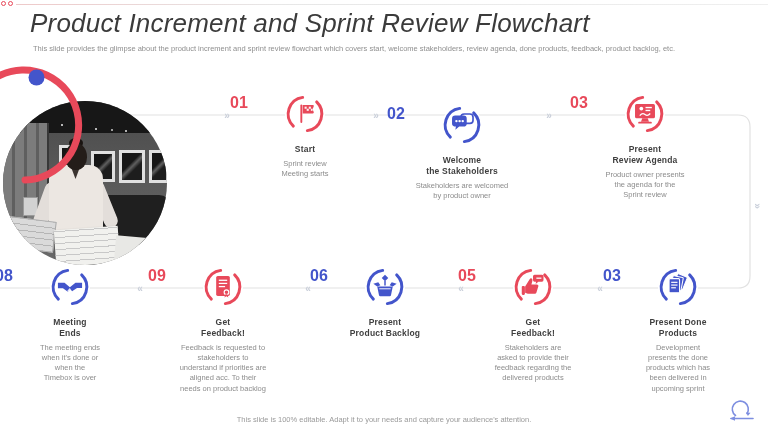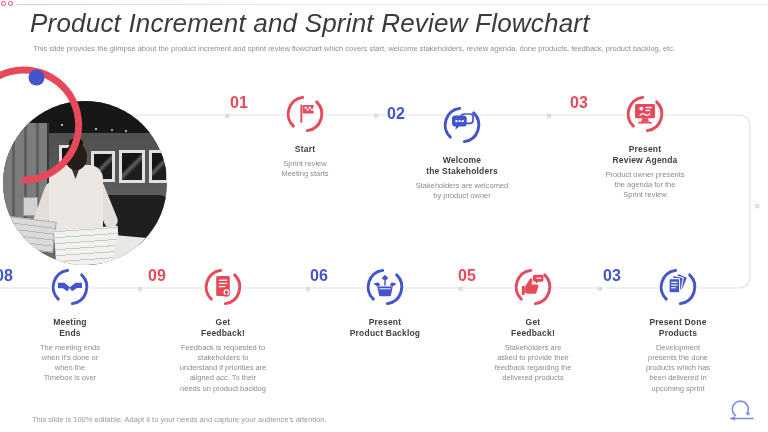--- a/index.html
+++ b/index.html
@@ -56,21 +56,21 @@
   .s7 { left:223px; top:266px; } .s8 { left:70px;  top:266px; }
   .c-red  { color:#E8495A; }
   .c-blue { color:#4355CB; }
   .icon-wrap { position:relative; width:150px; height:42px; }
   .icon-wrap svg { display:block; margin:0 auto; width:42px; height:42px; }
   .num { position:absolute; left:0; top:1px; width:46px; text-align:left; font-size:16px; font-weight:bold; color:inherit; }
   .step-title { margin-top:9px; font-size:8.5px; font-weight:bold; color:#3F3F3F; line-height:1.3; white-space:pre-line; letter-spacing:.2px; }
   .step-desc  { margin-top:4px; font-size:7.5px; color:#8C8C8C; line-height:1.35; white-space:pre-line;text-align:center; }
 
   
-  .footer-note { position:absolute; left:0; right:0; top:415px; font-size:7.5px; color:#9A9A9A;padding-left:32px; }
+  .footer-note { position:absolute; left:0; right:0; top:415px; text-align:center; font-size:7.5px; color:#9A9A9A; }
   .sprint-icon { position:absolute; left:726px; top:396px; }
 
   .chev { font-size:10px; font-weight:bold; fill:#C9CFDA; }
 </style>
 </head>
 <body>
 
 <div class="slide">
 
   <div class="top-dot d1"></div>

